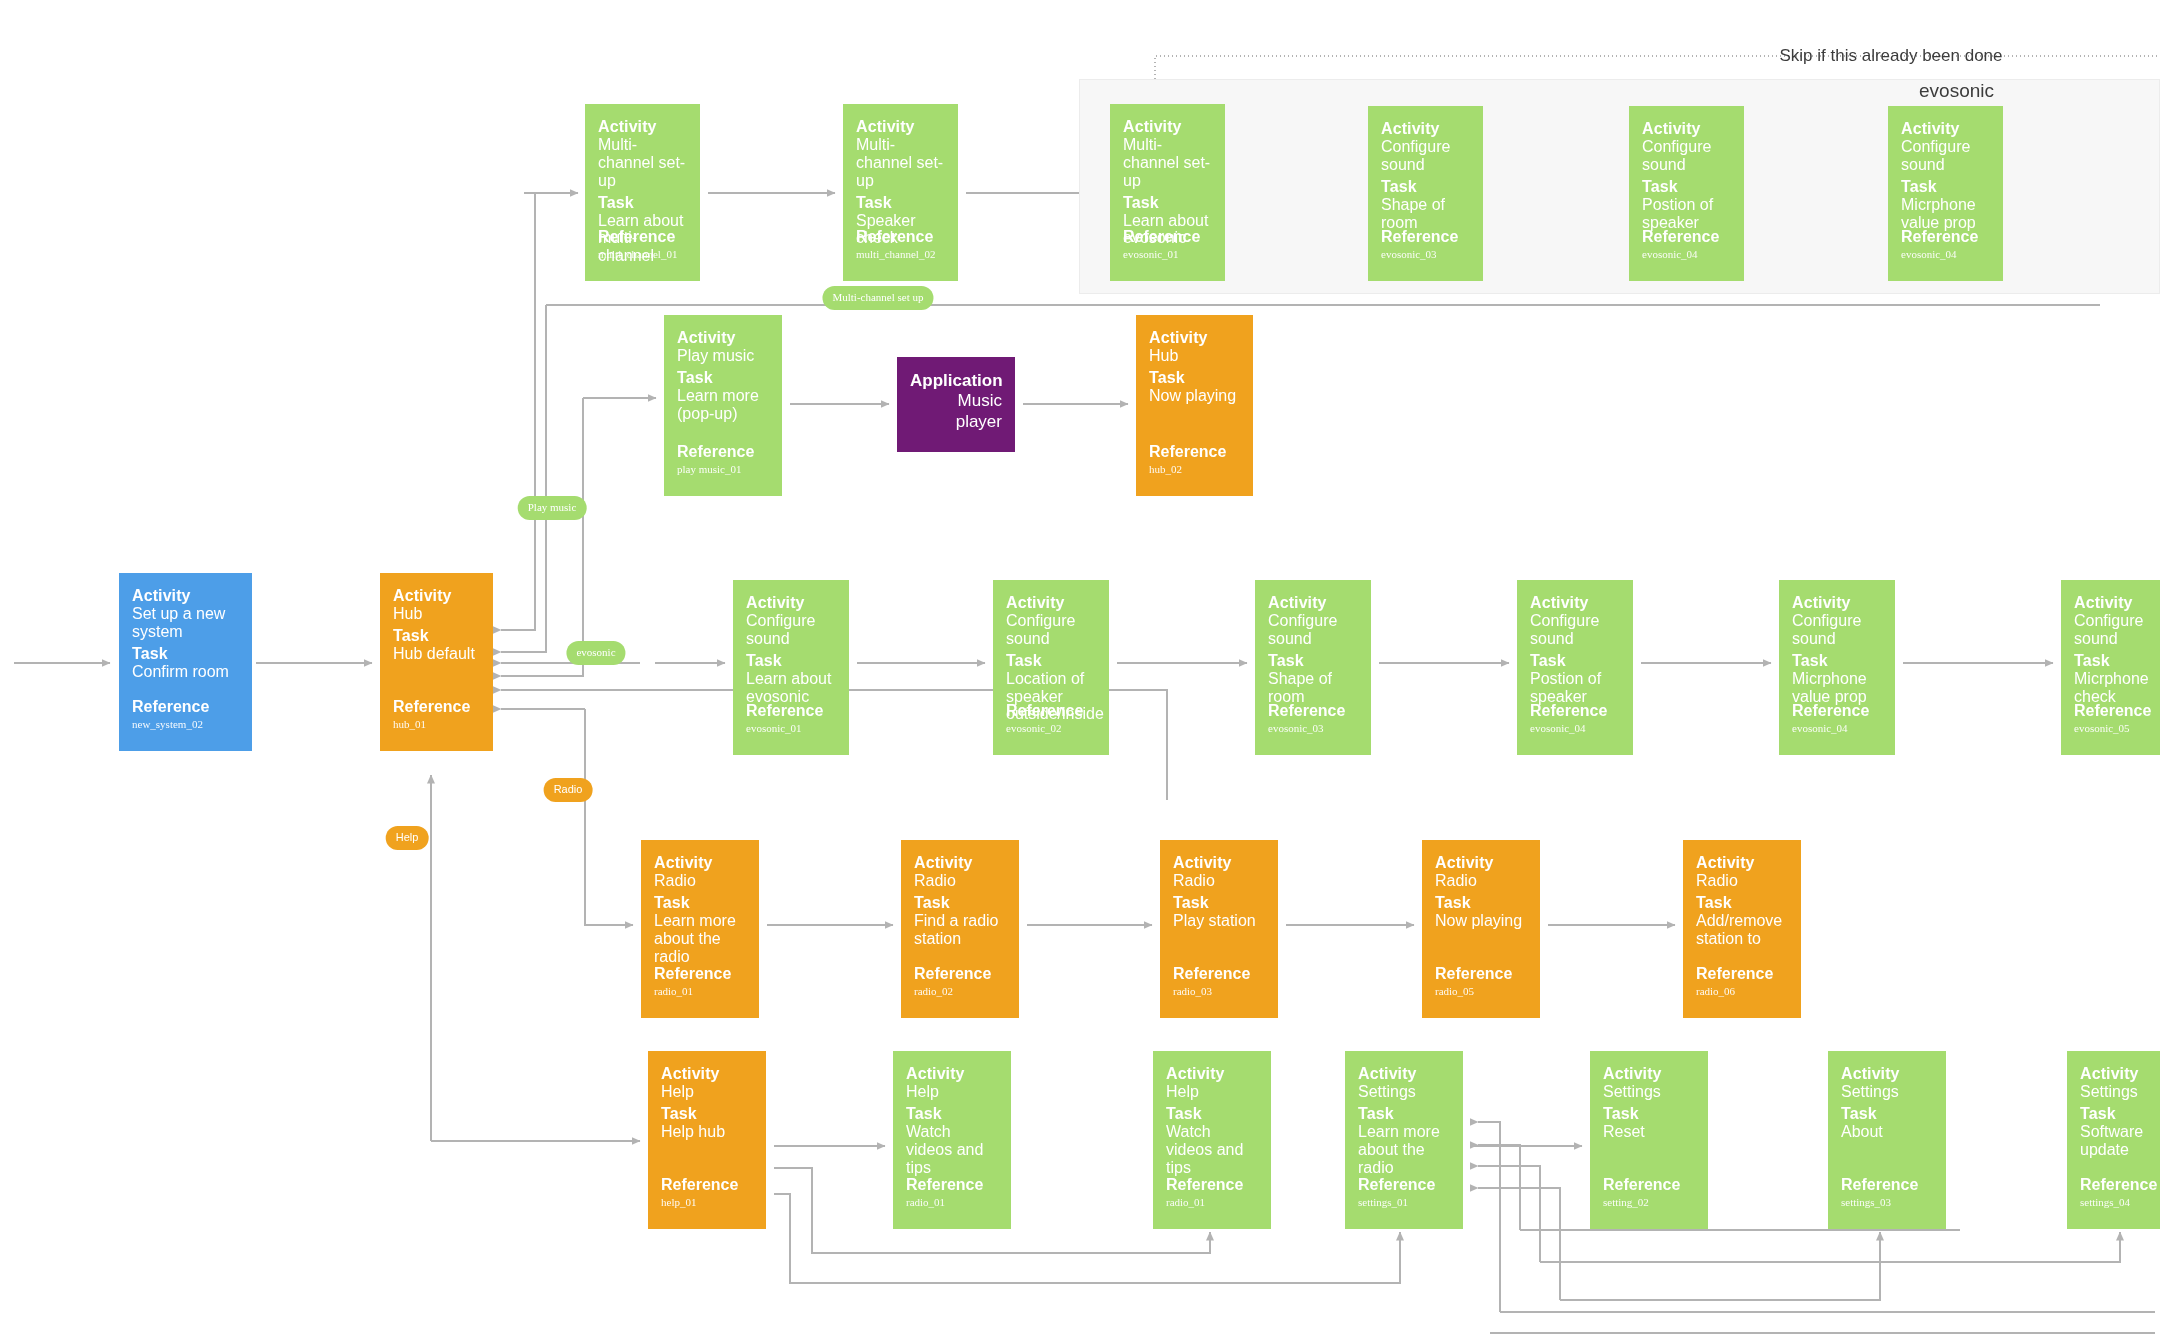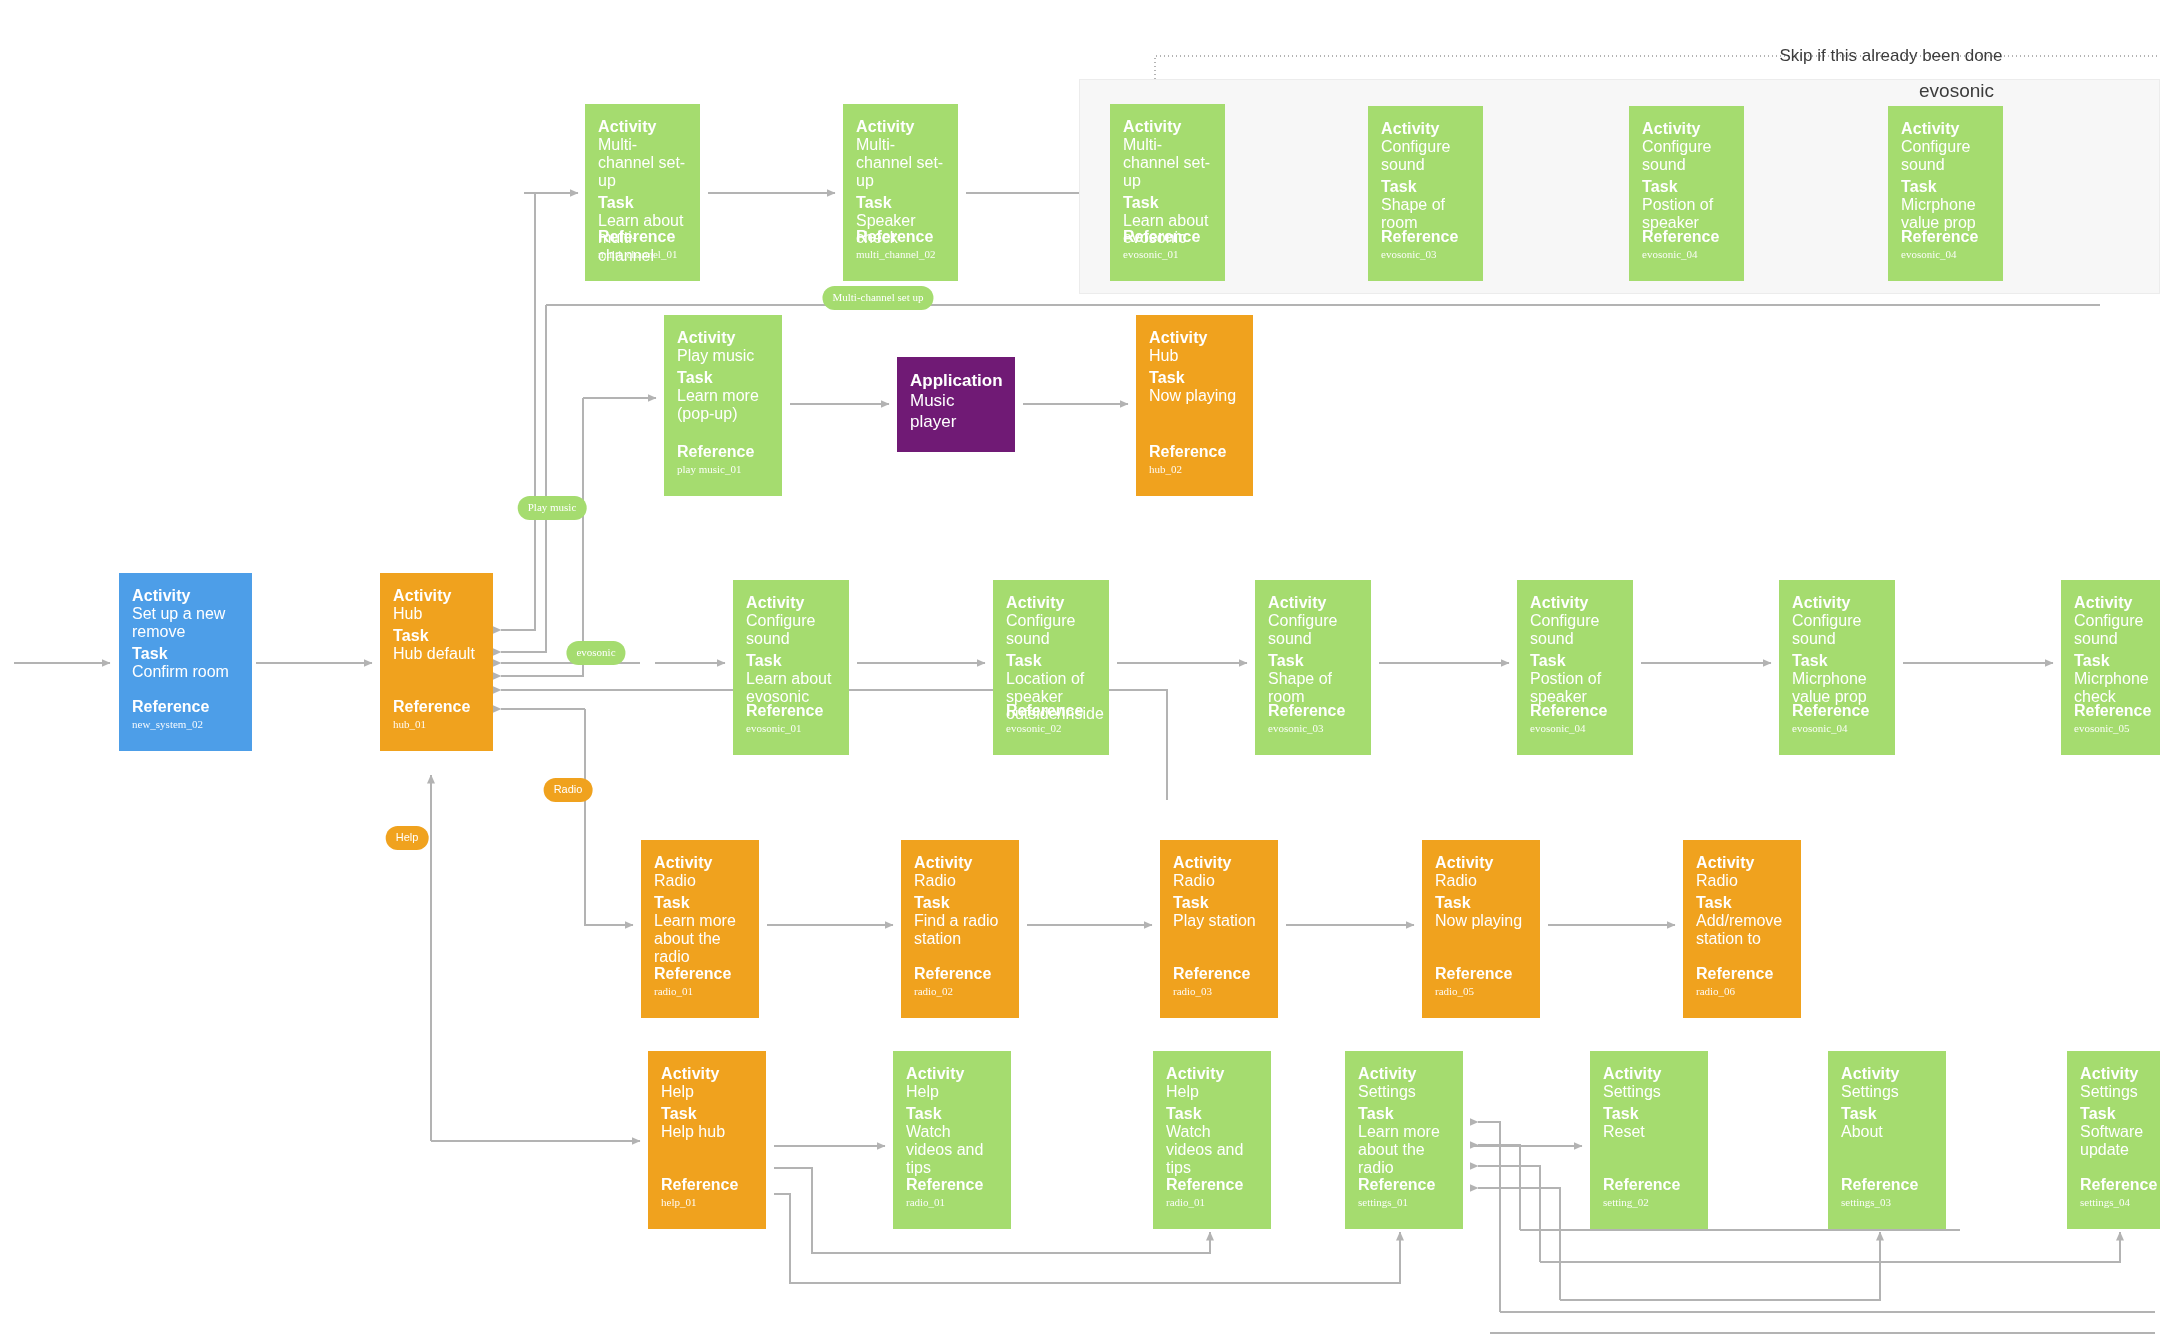--- a/index.html
+++ b/index.html
@@ -58,21 +58,21 @@
     font-size:16px;
     font-weight:normal;
     line-height:1.12;
     margin-bottom:4px;
   }
   .ref-wrap{position:absolute;left:13px;bottom:20px;}
   .ref-lbl{font-size:16px;font-weight:bold;line-height:1.15;}
   .ref-val{font-size:11px;font-weight:normal;line-height:1.3;opacity:.95;font-family:Liberation Serif, serif;}
 
   .app-lbl{font-size:17px;font-weight:bold;line-height:1.2;}
-  .app-val{font-size:17px;font-weight:normal;line-height:1.2;}
+  .app-val{font-size:17px;font-weight:normal;line-height:1.2;text-align:right;}
 
   
   .pill{
     position:absolute;
     border-radius:999px;
     color:#ffffff;
     font-size:11px;
     line-height:1;
     padding:6px 10px 7px 10px;
     white-space:nowrap;
@@ -178,21 +178,21 @@
   </svg>
 
   <div class="group-frame" id="g0" style="left: 1079px; top: 79px; width: 1081px; height: 215px;"></div>
   <div class="group-title" id="g0t" style="left: 1919px; top: 80px;">evosonic</div>
 
   <div class="note" id="n0" style="left: 1891px; top: 46px; transform: translateX(-50%);">Skip if this already been done</div>
 
   <div id="cards-host">
       <div class="card blue" style="left: 119px; top: 573px; width: 133px; height: 178px;">
         <div class="lbl">Activity</div>
-        <div class="val">Set up a new remove</div>
+        <div class="val">Set up a new system</div>
         <div class="lbl">Task</div>
         <div class="val">Confirm room</div>
         <div class="ref-wrap">
           <div class="ref-lbl">Reference</div>
           <div class="ref-val">new_system_02</div>
         </div>
       </div>
       <div class="card orange" style="left: 380px; top: 573px; width: 113px; height: 178px;">
         <div class="lbl">Activity</div>
         <div class="val">Hub</div>

